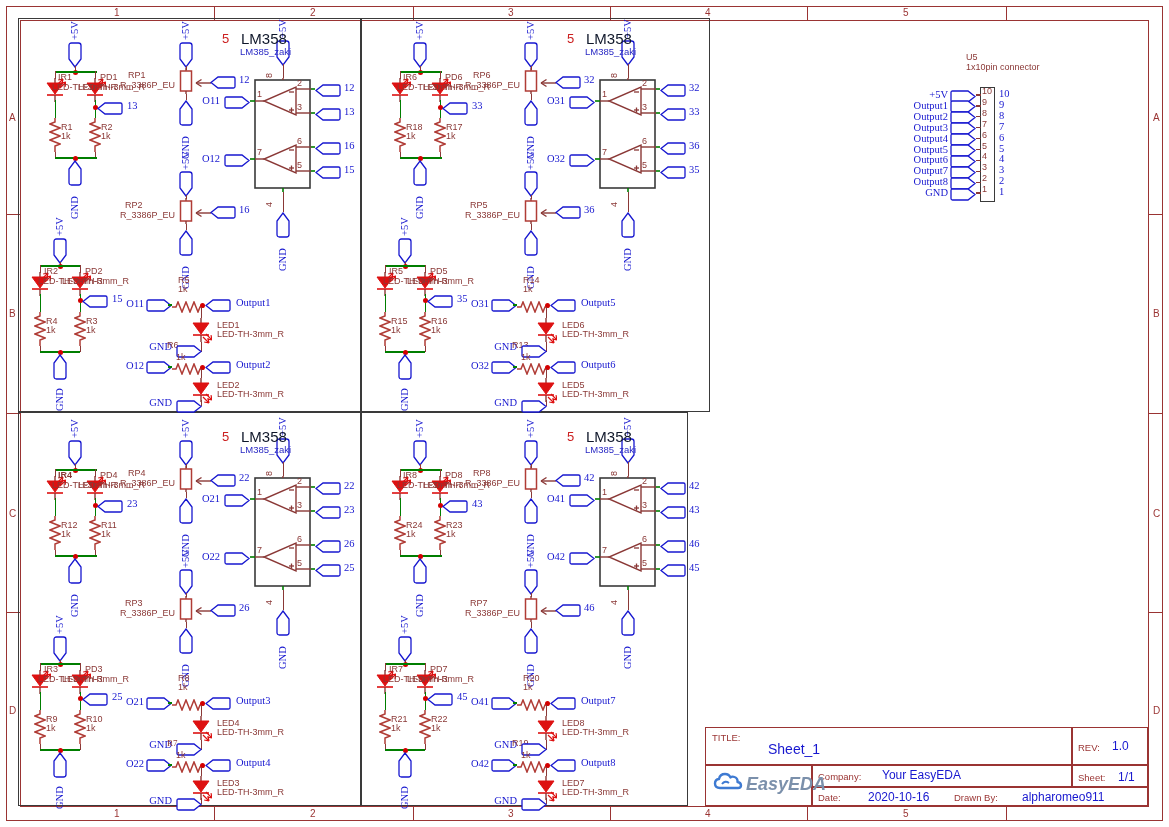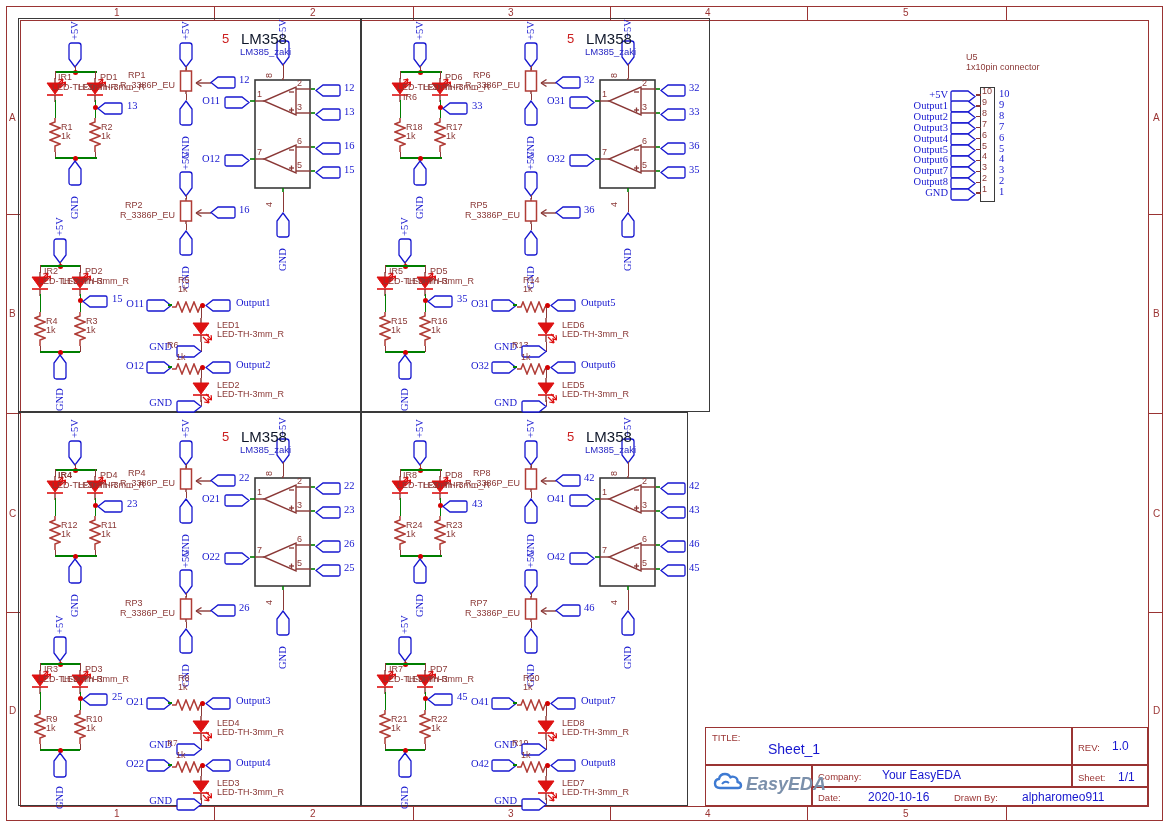--- a/index.html
+++ b/index.html
@@ -396,21 +396,21 @@
         <line x1="11" y1="17" x2="11" y2="24" stroke="#8a3836" stroke-width="1.4"></line>
         <path d="M13 7 L19 1 M19 1 L14.2 2 M19 1 L18 5.8 M16 10 L22 4 M22 4 L17.2 5 M22 4 L21 8.8" stroke="#dd1111" stroke-width="1.2" fill="none"></path>
       </svg></div>
     <div class="abs" style="left: 429px; top: 78px; width: 22px; height: 30px;"><svg width="22" height="30" viewBox="0 0 22 30">
         <line x1="11" y1="0" x2="11" y2="5" stroke="#8a3836" stroke-width="1.4"></line>
         <path d="M3 5 H19 L11 16 Z" fill="#dd1111" stroke="#dd1111"></path>
         <line x1="3" y1="17" x2="19" y2="17" stroke="#dd1111" stroke-width="1.6"></line>
         <line x1="11" y1="17" x2="11" y2="24" stroke="#8a3836" stroke-width="1.4"></line>
         <path d="M13 7 L19 1 M19 1 L14.2 2 M19 1 L18 5.8 M16 10 L22 4 M22 4 L17.2 5 M22 4 L21 8.8" stroke="#dd1111" stroke-width="1.2" fill="none"></path>
       </svg></div>
-    <div class="t-ref" style="left: 403px; top: 72px; margin-top: 20px;">IR6</div>
+    <div class="t-ref" style="left: 403px; top: 72px;">IR6</div>
     <div class="t-ref" style="left: 445px; top: 72px;">PD6</div>
     <div class="t-ref" style="left: 397px; top: 82px;">LED-TH-3mm-R</div>
     <div class="t-ref" style="left: 423px; top: 82px;">LED-TH-3mm_R</div>
     <div class="ln" style="left: 400px; top: 100px; width: 1.4px; height: 18px; background: rgb(0, 126, 0);"></div>
     <div class="ln" style="left: 440px; top: 100px; width: 1.4px; height: 18px; background: rgb(0, 126, 0);"></div>
     <div class="abs" style="left: 437.5px; top: 104.5px; width: 5px; height: 5px; border-radius: 50%; background: rgb(212, 0, 0);"></div>
     <div class="abs" style="left: 442px; top: 101px; width: 26px; height: 13px;"><svg width="26" height="13" viewBox="0 0 26 13">
         <path d="M1 6.5 L8 1 H23.5 Q25 1 25 2.5 V10.5 Q25 12 23.5 12 H8 Z" fill="#fff" stroke="#1717cf" stroke-width="1.3"></path>
       </svg></div>
     <div class="t-net" style="left: 472px; top: 100px;">33</div>

